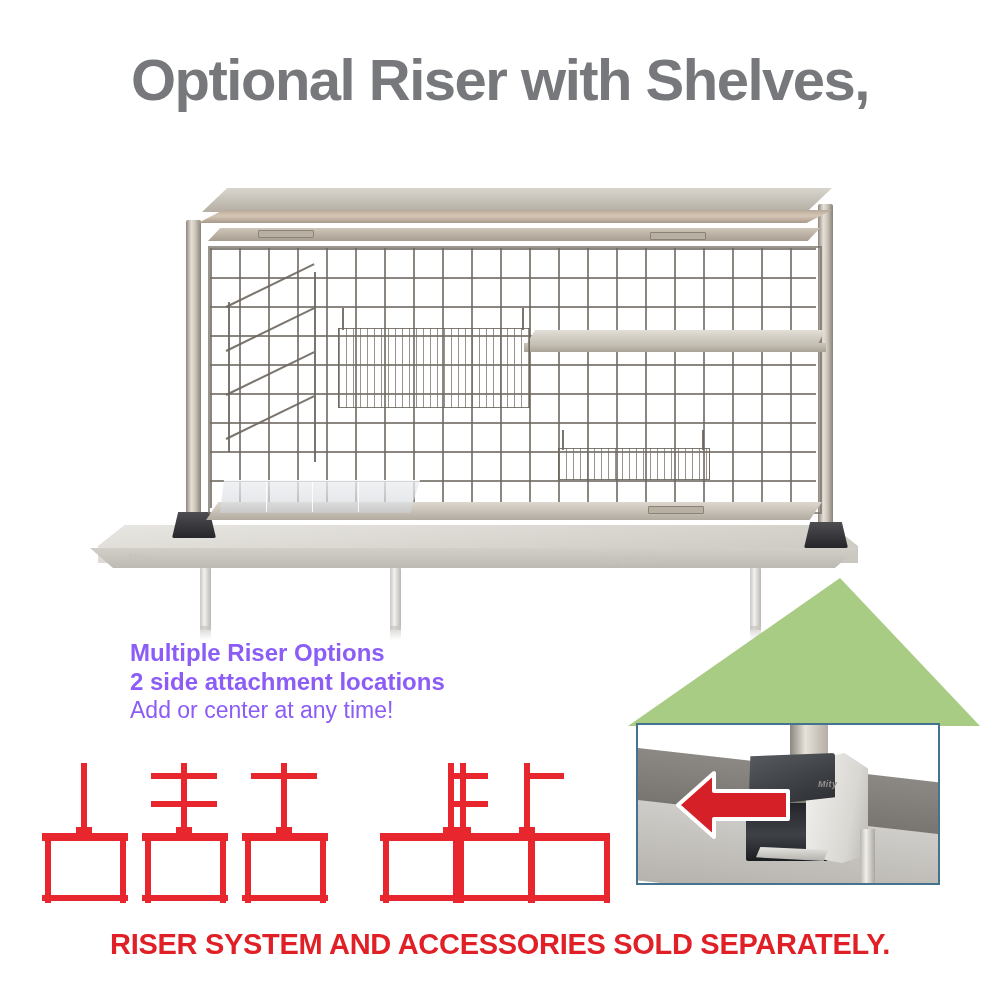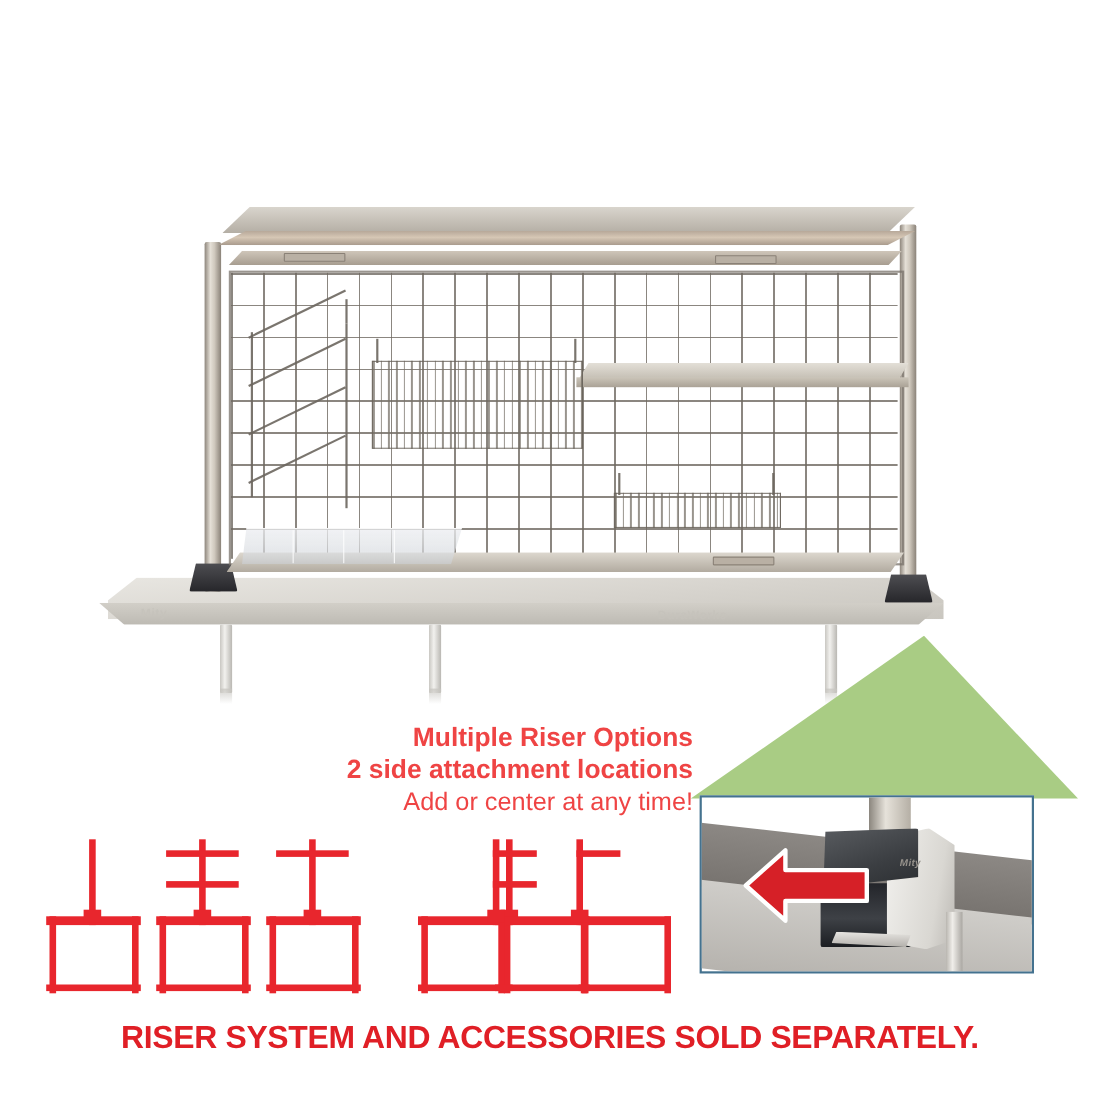--- a/index.html
+++ b/index.html
@@ -115,37 +115,38 @@
   .inset-plate{position:absolute;left:118px;top:122px;width:72px;height:14px;
          background:linear-gradient(180deg,#e7e5e1,#b3b0ab);
          clip-path:polygon(6% 0%,100% 22%,94% 100%,0% 74%);}
   .inset-leg{position:absolute;left:222px;top:104px;width:15px;height:54px;
          background:linear-gradient(90deg,#b9b6b0,#f0eeea 40%,#aaa7a2);}
   .inset-logo{position:absolute;left:180px;top:54px;font-size:9px;font-style:italic;
          color:#95918b;font-weight:bold;letter-spacing:.3px;}
   #arrow{position:absolute;left:36px;top:44px;width:118px;height:72px;}
 
   
-  #midtext{position:absolute;left:130px;top:656px;width:500px;text-align:right;color:#ef4444;}
+  #midtext{position:absolute;left:130px;top:638px;width:500px;text-align:left;color:#8b5cf6;}
   #midtext .b{font-weight:bold;font-size:24px;line-height:29px;}
   #midtext .r{font-weight:normal;font-size:23px;line-height:29px;}
 
   
   #diagrams{position:absolute;left:30px;top:755px;width:580px;height:150px;}
 
   
   #banner{position:absolute;left:0;top:928px;width:1000px;text-align:center;
           color:#e01f26;font-weight:bold;font-size:29px;letter-spacing:-.3px;}
 </style>
 </head>
 <body>
 
 <div id="page">
 
   <div id="headline">
+    <span>Optional Riser with Shelves,</span>
   </div>
 
   <div id="photo">
 
     <div class="tabletop"></div>
     <div class="tabletop-face"></div>
     <div class="table-logo" style="left:38px;top:372px;">Mity</div>
     <div class="table-logo" style="left:508px;top:374px;">DuraWorks</div>
     <div class="leg" style="left:110px;top:388px;"></div>
     <div class="leg" style="left:300px;top:388px;"></div>

